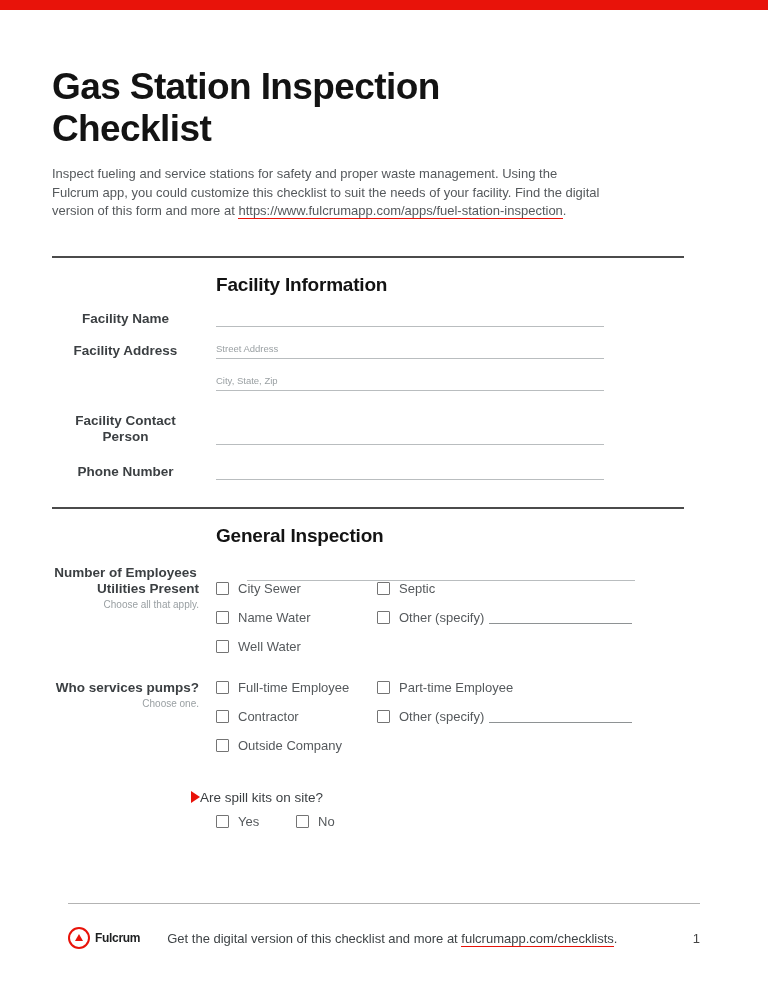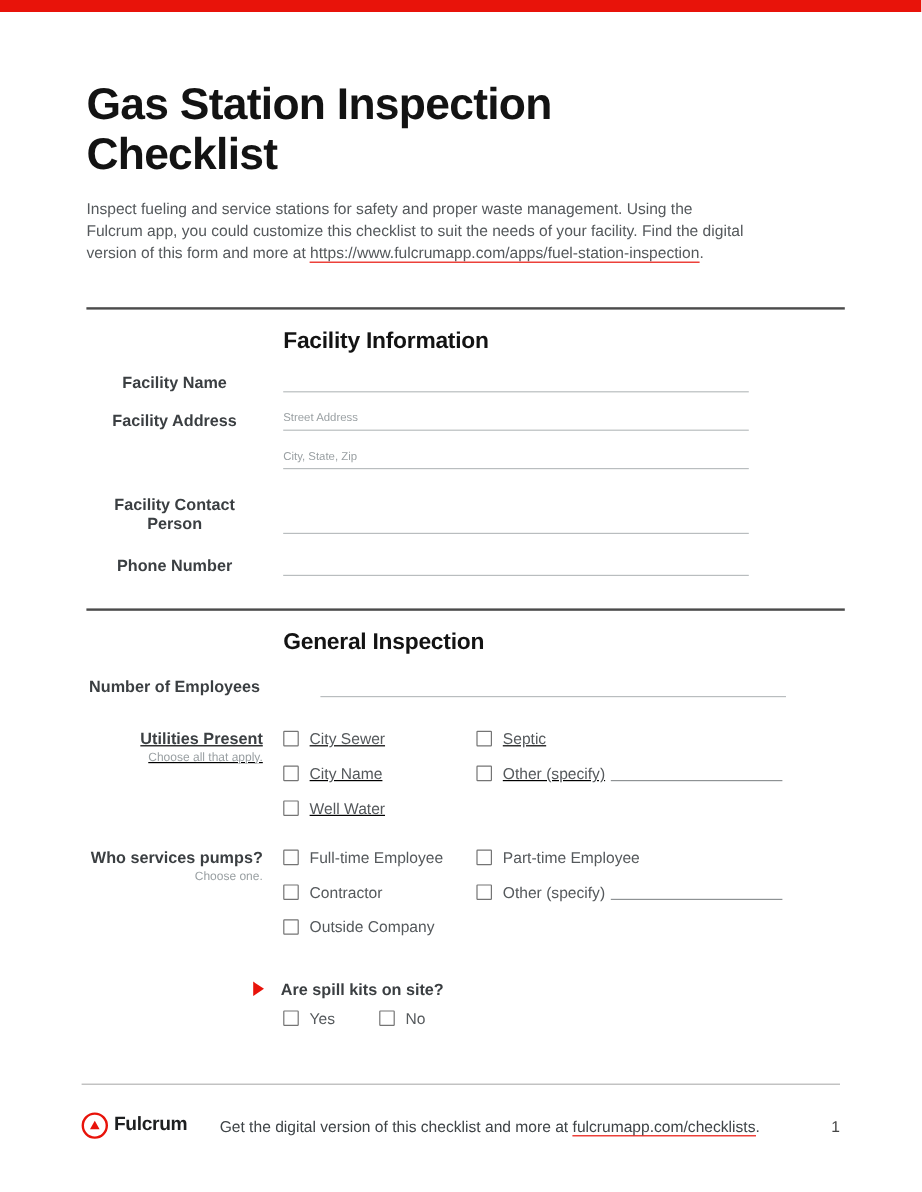--- a/index.html
+++ b/index.html
@@ -12,21 +12,21 @@
     --divider:#4b4b4b;
     --chk:#747474;
   }
   *{box-sizing:border-box;}
   html,body{margin:0;padding:0;background:#ffffff;}
   .page{
     position:relative;width:768px;height:993px;background:#ffffff;overflow:hidden;
     font-family:"Liberation Sans", sans-serif;
   }
   .topbar{position:absolute;top:0;left:0;width:768px;height:10px;background:var(--red);}
-  .content{position:absolute;left:72px;top:10px;width:632px;}
+  .content{position:absolute;left:52px;top:10px;width:632px;}
 
   h1.title{
     margin:56px 0 0 0;max-width:500px;
     font-size:37px;line-height:42px;font-weight:900;letter-spacing:-0.6px;color:var(--ink);
   }
   .intro{
     margin:15px 0 0 0;width:552px;
     font-size:13px;line-height:18.5px;color:var(--body);
   }
   .intro .lnk{color:var(--body);border-bottom:1.5px solid var(--red);cursor:pointer;}
@@ -57,21 +57,21 @@
 
   
   .addr-row{display:flex;align-items:flex-start;margin-top:16px;}
   .addr-fields{margin-left:17px;width:388px;}
   .hint-field{width:388px;border-bottom:1px solid var(--line);padding-bottom:3px;}
   .hint-field + .hint-field{margin-top:16px;}
   .hint-text{font-size:9.5px;line-height:12px;color:var(--hint);}
 
   
   .choice-row{display:flex;align-items:flex-start;}
-  .choice-row.g1{margin-top:27px;text-decoration:underline;}
+  .choice-row.g1{}
   .choice-row.g2{margin-top:12px;}
   .choice-head{width:147px;flex:0 0 147px;text-align:right;}
   .group-label{font-size:13.5px;line-height:16px;font-weight:700;color:var(--label);}
   .group-hint{font-size:10px;line-height:13px;color:var(--hint);margin-top:1px;}
   .choice-cols{display:flex;margin-left:17px;}
   .chk-col1{width:161px;}
   .chk-col2{width:290px;}
   .chk-item{display:flex;align-items:center;height:16px;margin-bottom:13px;}
   .chk{
     width:13px;height:13px;flex:0 0 13px;
@@ -84,37 +84,37 @@
   }
 
   
   .question-block{margin-top:23px;margin-left:139px;}
   .question-line{display:flex;align-items:center;}
   .arrow-icon{
     width:0;height:0;flex:0 0 auto;
     border-top:6px solid transparent;border-bottom:6px solid transparent;
     border-left:9px solid var(--red);
   }
-  .question-text{margin-left:14px;font-size:13.5px;font-weight:700;color:var(--label);}
+  .question-text{font-size:13.5px;font-weight:400;color:var(--label);}
   .question-options{display:flex;margin-top:9px;margin-left:25px;}
   .question-options .chk-item{margin-bottom:0;width:80px;}
 
   
   .footer-rule{position:absolute;top:903px;left:68px;width:632px;border:none;border-top:1px solid #b3b3b3;margin:0;}
   .footer{position:absolute;top:921px;left:68px;width:632px;height:34px;display:flex;align-items:center;}
   .logo{
     width:22px;height:22px;border:2.5px solid var(--red);border-radius:50%;
     display:flex;align-items:center;justify-content:center;flex:0 0 auto;background:#fff;
   }
   .logo-tri{
     width:0;height:0;
     border-left:4.5px solid transparent;border-right:4.5px solid transparent;
     border-bottom:7.5px solid var(--red);margin-top:-1px;
   }
-  .brand{margin-left:5px;font-size:16px;font-weight:800;letter-spacing:-0.3px;color:#1d1f20;}
+  .brand{margin-left:5px;font-size:12px;font-weight:800;letter-spacing:-0.3px;color:#1d1f20;}
   .footer-text{margin-left:27px;font-size:13px;color:#3f4447;}
   .footer-text .lnk{color:#3f4447;border-bottom:1.5px solid var(--red);cursor:pointer;}
   .page-num{margin-left:auto;font-size:13px;color:#454545;}
 </style>
 </head>
 <body>
 
 <div class="page">
   <div class="topbar"></div>
 
@@ -170,21 +170,21 @@
         <div class="group-hint">Choose all that apply.</div>
       </div>
       <div class="choice-cols">
         <div class="chk-col1">
           <div class="chk-item">
             <span class="chk"></span>
             <span class="chk-label">City Sewer</span>
           </div>
           <div class="chk-item">
             <span class="chk"></span>
-            <span class="chk-label">City Name</span>
+            <span class="chk-label">Name Water</span>
           </div>
           <div class="chk-item">
             <span class="chk"></span>
             <span class="chk-label">Well Water</span>
           </div>
         </div>
         <div class="chk-col2">
           <div class="chk-item">
             <span class="chk"></span>
             <span class="chk-label">Septic</span>

